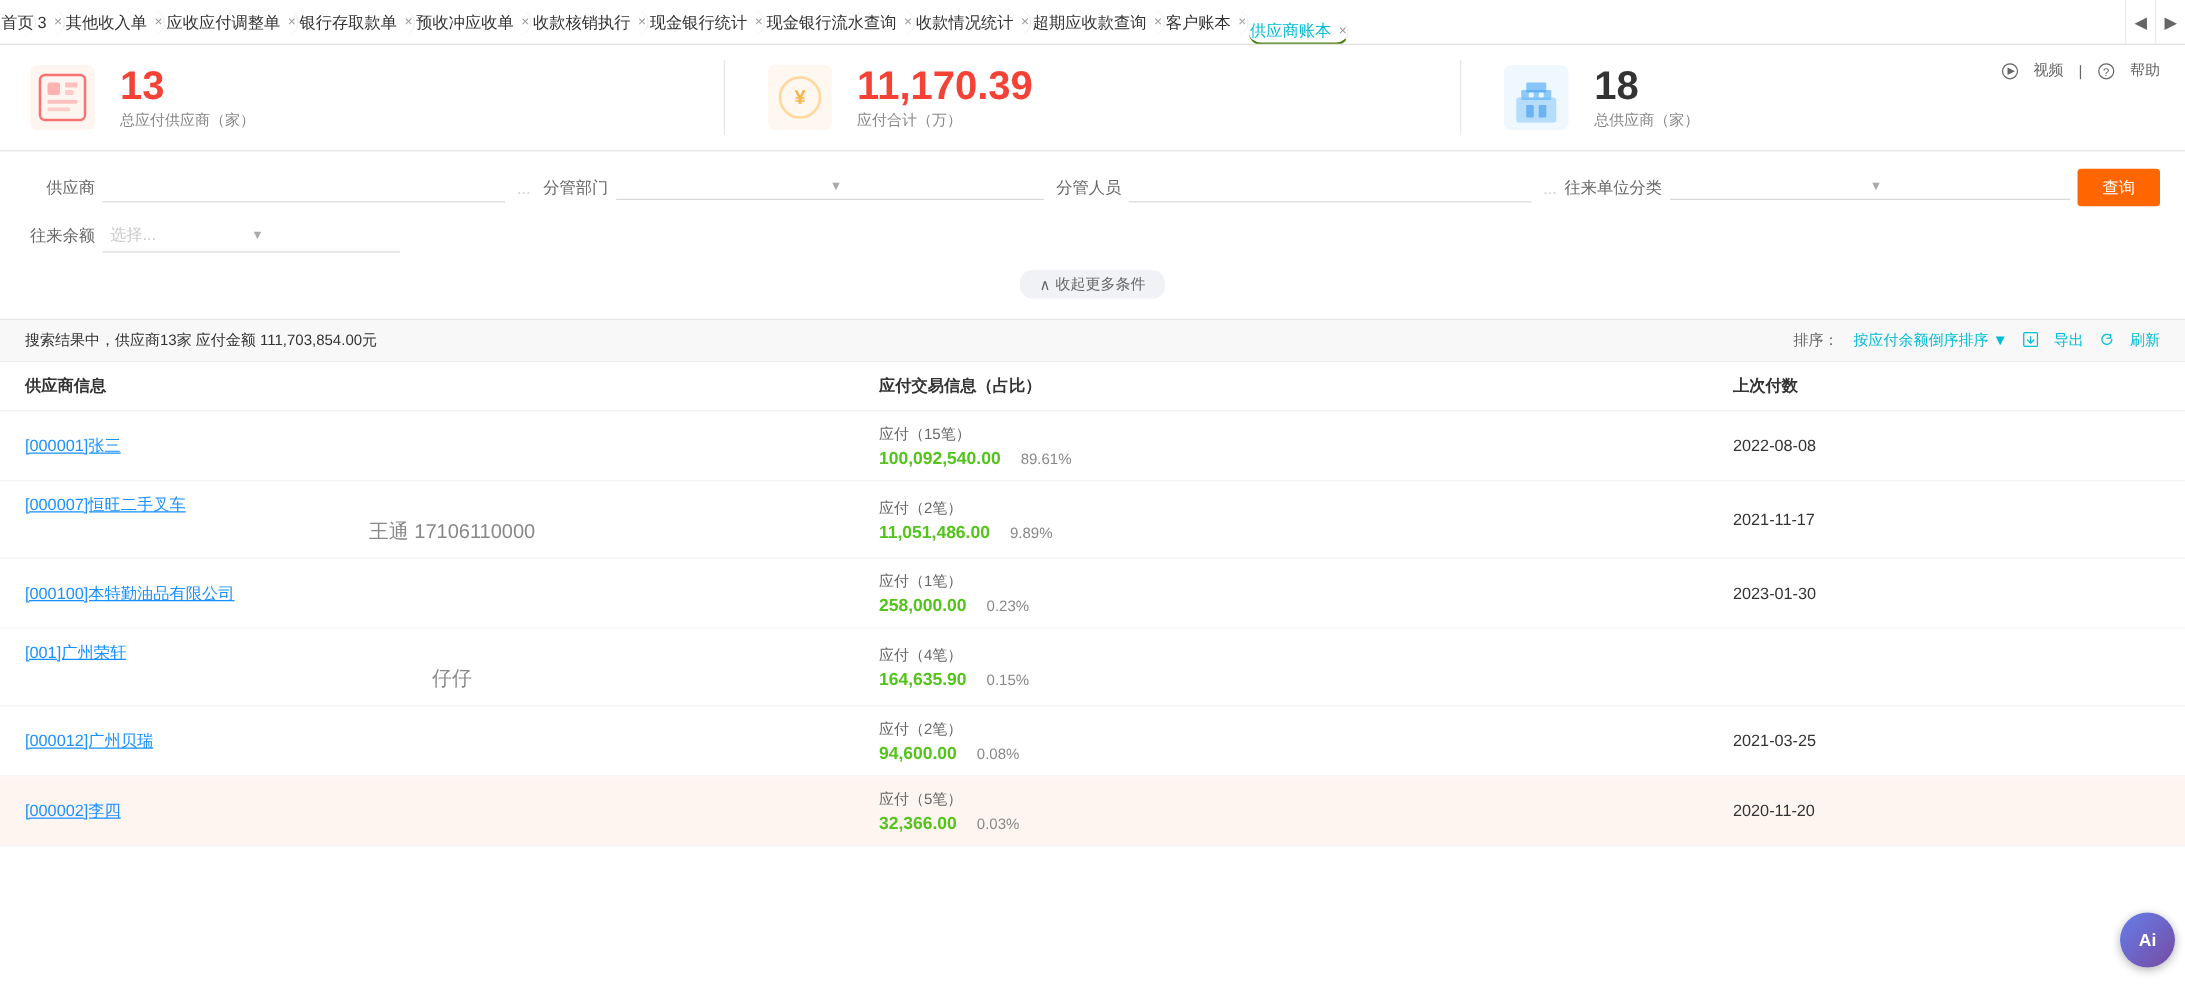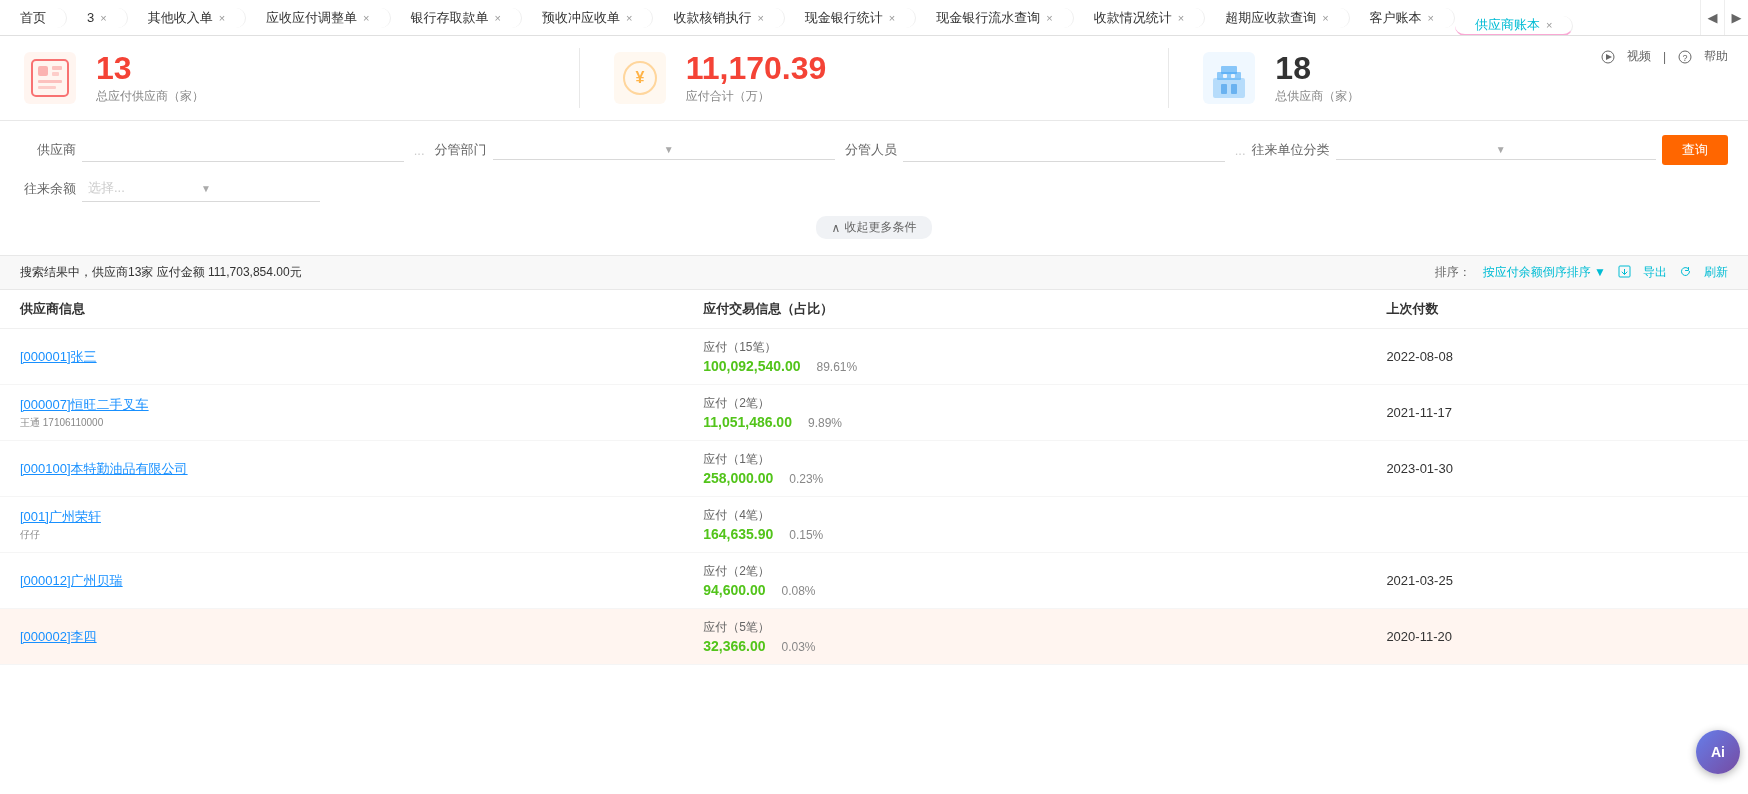--- a/index.html
+++ b/index.html
@@ -4,26 +4,26 @@
   <style>
     * { box-sizing: border-box; margin: 0; padding: 0; }
     body { font-family: "Microsoft YaHei", "PingFang SC", Arial, sans-serif; font-size: 13px; background: #f0f2f5; color: #333; }
 
     
     .nav-bar {
       display: flex; align-items: center; background: #fff; border-bottom: 1px solid #e0e0e0;
       height: 36px; overflow: hidden; white-space: nowrap;
     }
     .nav-item {
-      display: inline-flex; align-items: center; padding: 0 20px; height: 20px;
+      display: inline-flex; align-items: center; padding: 0 1px; height: 20px;
       cursor: pointer; color: #333; font-size: 13px; border-right: 1px solid #eee;
       flex-shrink: 0;
       border-radius: 17px;
     }
-    .nav-item.active { color: #00bcd4; border-bottom: 2px solid #f9a8d4; margin-top: 16px; }
+    .nav-item.active { color: #00bcd4; border-bottom: 2px solid #4d7c0f; margin-top: 16px; }
     .nav-item .close-x { margin-left: 6px; color: #999; font-size: 11px; }
     .nav-arrow { width: 24px; height: 36px; display: flex; align-items: center; justify-content: center; cursor: pointer; color: #666; border-left: 1px solid #eee; flex-shrink: 0; }
     .nav-arrows { margin-left: auto; display: flex; }
 
     
     .stats-header {
       display: flex; align-items: flex-end; background: #fff; padding: 12px 20px;
       border-bottom: 1px solid #e8e8e8; position: relative;
     }
     .stat-block { display: flex; align-items: center; flex: 1; }
@@ -87,21 +87,21 @@
       font-size: 13px; font-weight: bold; color: #333;
     }
     .table-row {
       display: grid; grid-template-columns: 2fr 2fr 1fr;
       padding: 10px 20px; border-bottom: 1px solid #f5f5f5;
       font-size: 13px; align-items: center;
       cursor: pointer;
     }
     .table-row.highlight { background: #fff5f0; }
     .supplier-link { color: #1890ff; text-decoration: underline; cursor: pointer; font-size: 13px; }
-    .supplier-sub { color: #888; font-size: 10px; margin-top: 2px; }
+    .supplier-sub { color: #888; font-size: 16px; margin-top: 2px; text-align: center; }
     .pay-label { color: #666; font-size: 12px; margin-bottom: 2px; }
     .pay-amount { color: #52c41a; font-size: 14px; font-weight: bold; }
     .pay-percent { color: #888; font-size: 12px; margin-left: 16px; }
     .last-pay-date { color: #333; font-size: 13px; }
     .pay-info-row { display: flex; align-items: baseline; gap: 0; }
     .col-supplier { }
     .col-pay { }
     .col-lastpay { }
 
     

